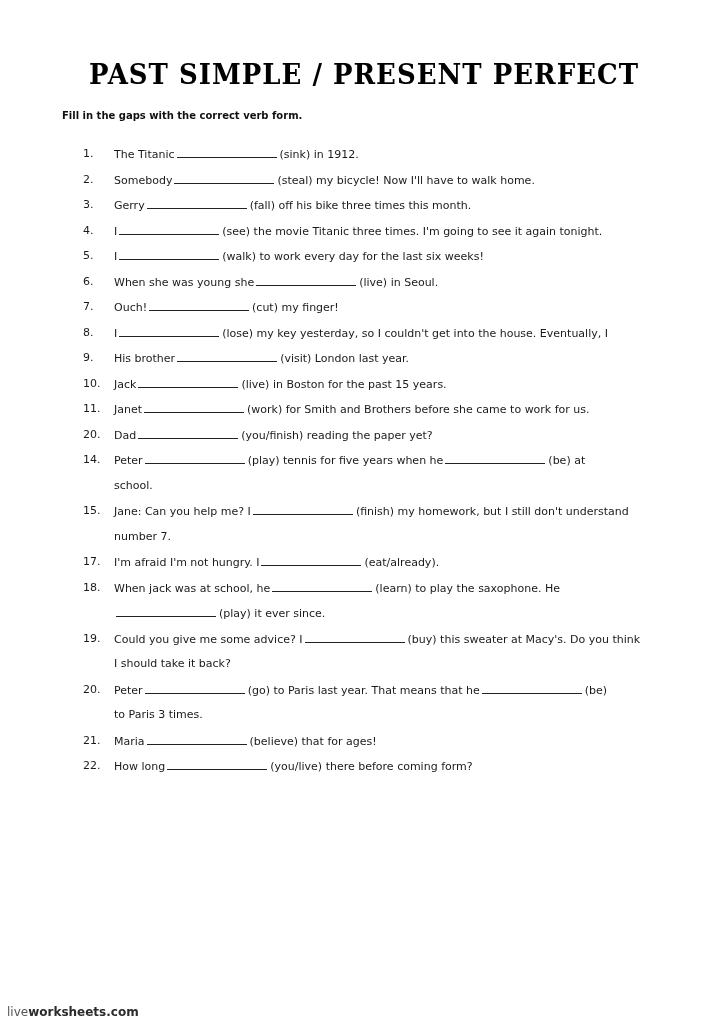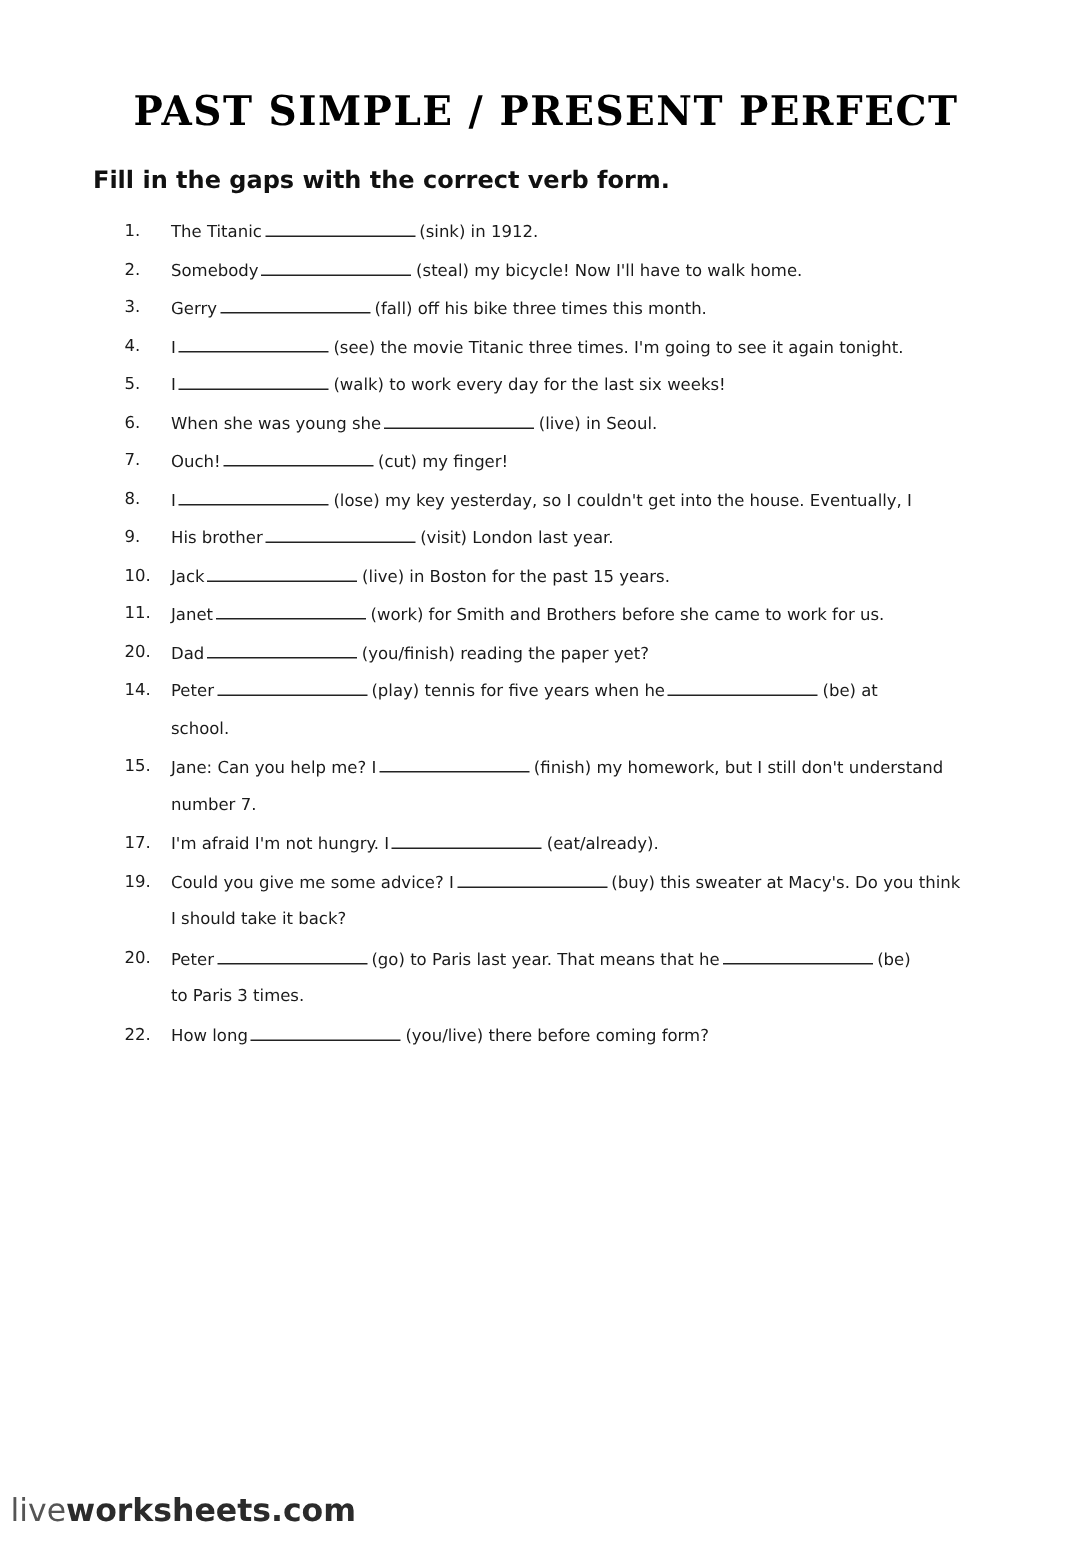--- a/index.html
+++ b/index.html
@@ -1,30 +1,30 @@
 <!DOCTYPE html>
 <html><head>
 <meta charset="utf-8">
 <style>
   html, body { margin: 0; padding: 0; background: #ffffff; }
   body { width: 728px; height: 1029px; position: relative; overflow: hidden;
          font-family: "DejaVu Sans", sans-serif; color: #1a1a1a; }
   .title { position: absolute; top: 60px; left: 0; width: 728px; text-align: center;
            font-family: "DejaVu Serif", serif; font-weight: 900; font-size: 26px;
            letter-spacing: 1px; color: #000; transform: scaleY(1.05); }
-  .instructions { position: absolute; top: 110px; left: 62px; font-size: 16px;
+  .instructions { position: absolute; top: 110px; left: 62px; font-size: 10px;
                   font-weight: bold; color: #111; }
   .list { position: absolute; top: 145px; left: 0; width: 728px; }
   .item { position: relative; }
   .line { height: 25.5px; line-height: 18px; font-size: 11px; white-space: nowrap;
           padding-left: 114px; position: relative; }
   .num { position: absolute; left: 83px; top: 0; }
   .blank { display: inline-block; width: 100px; border-bottom: 1px solid #222;
            height: 12px; vertical-align: baseline; margin: 0 3px 0 2px; cursor: text; }
-  .footer { position: absolute; left: 7px; bottom: 10px; font-size: 21px; color: #333; }
+  .footer { position: absolute; left: 7px; bottom: 10px; font-size: 12px; color: #333; }
   .footer .light { color: #555; font-weight: normal; }
   .footer .bold { font-weight: bold; color: #2b2b2b; }
 </style>
 </head>
 <body>
 
 <div class="title">PAST SIMPLE / PRESENT PERFECT</div>
 <div class="instructions">Fill in the gaps with the correct verb form.</div>
 
 <div class="list" id="list">
@@ -69,26 +69,33 @@
       <div class="line"><span>school.</span></div>
     </div>
     <div class="item">
       <div class="line"><span class="num">15.</span><span>Jane: Can you help me? I</span><span class="blank"></span><span>(finish) my homework, but I still don't understand</span></div>
       <div class="line"><span>number 7.</span></div>
     </div>
     <div class="item">
       <div class="line"><span class="num">17.</span><span>I'm afraid I'm not hungry. I</span><span class="blank"></span><span>(eat/already).</span></div>
     </div>
     <div class="item">
+      <div class="line"><span class="num">18.</span><span>When jack was at school, he</span><span class="blank"></span><span>(learn) to play the saxophone. He</span></div>
+      <div class="line"><span class="blank"></span><span>(play) it ever since.</span></div>
+    </div>
+    <div class="item">
       <div class="line"><span class="num">19.</span><span>Could you give me some advice? I</span><span class="blank"></span><span>(buy) this sweater at Macy's. Do you think</span></div>
       <div class="line"><span>I should take it back?</span></div>
     </div>
     <div class="item">
       <div class="line"><span class="num">20.</span><span>Peter</span><span class="blank"></span><span>(go) to Paris last year. That means that he</span><span class="blank"></span><span>(be)</span></div>
       <div class="line"><span>to Paris 3 times.</span></div>
+    </div>
+    <div class="item">
+      <div class="line"><span class="num">21.</span><span>Maria</span><span class="blank"></span><span>(believe) that for ages!</span></div>
     </div>
     <div class="item">
       <div class="line"><span class="num">22.</span><span>How long</span><span class="blank"></span><span>(you/live) there before coming form?</span></div>
     </div>
   </div>
 
 <div class="footer">
   <span class="light">live</span><span class="bold">worksheets.com</span>
 </div>
 

